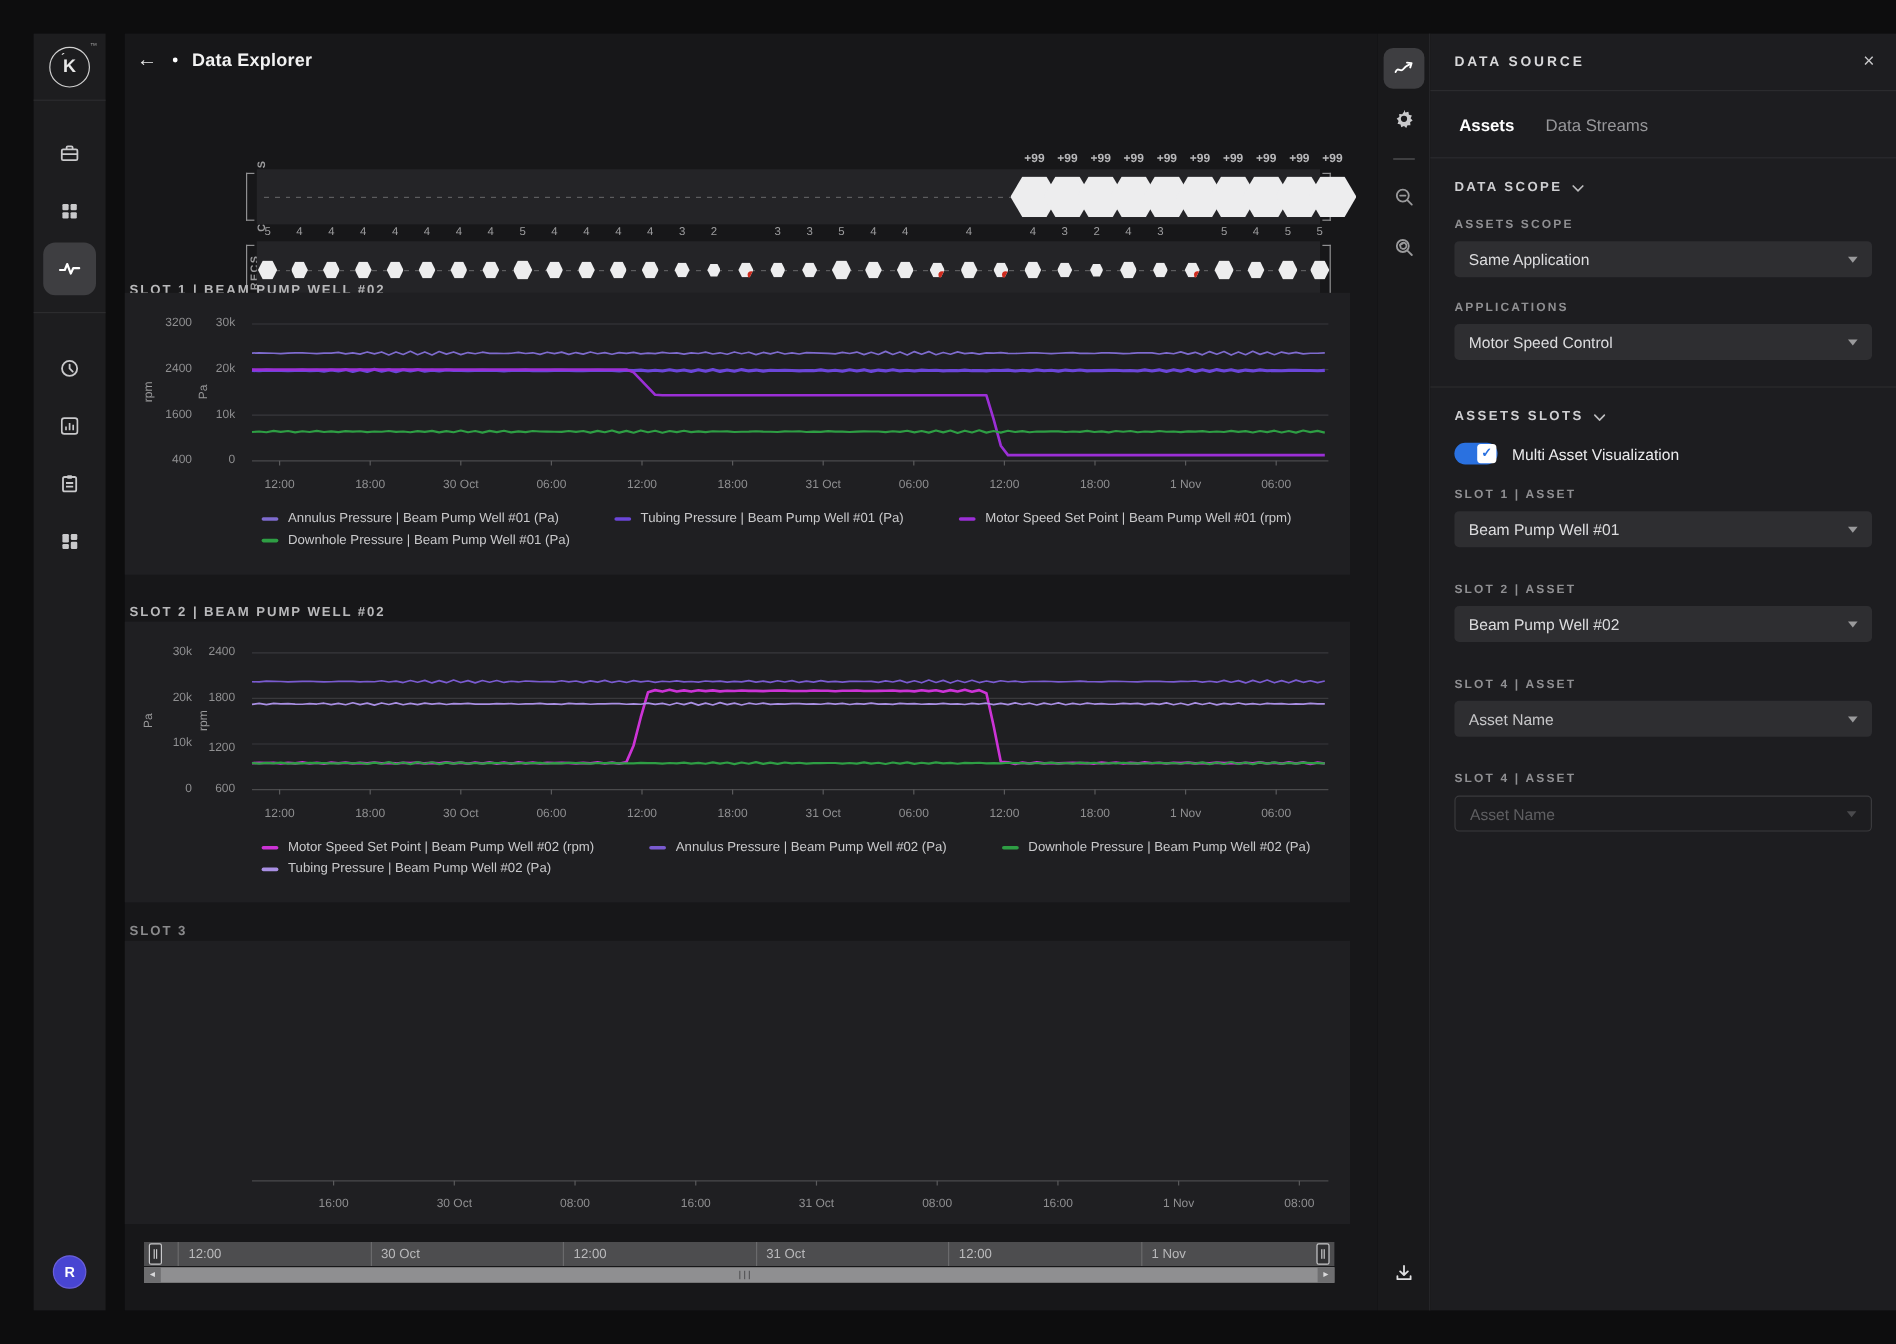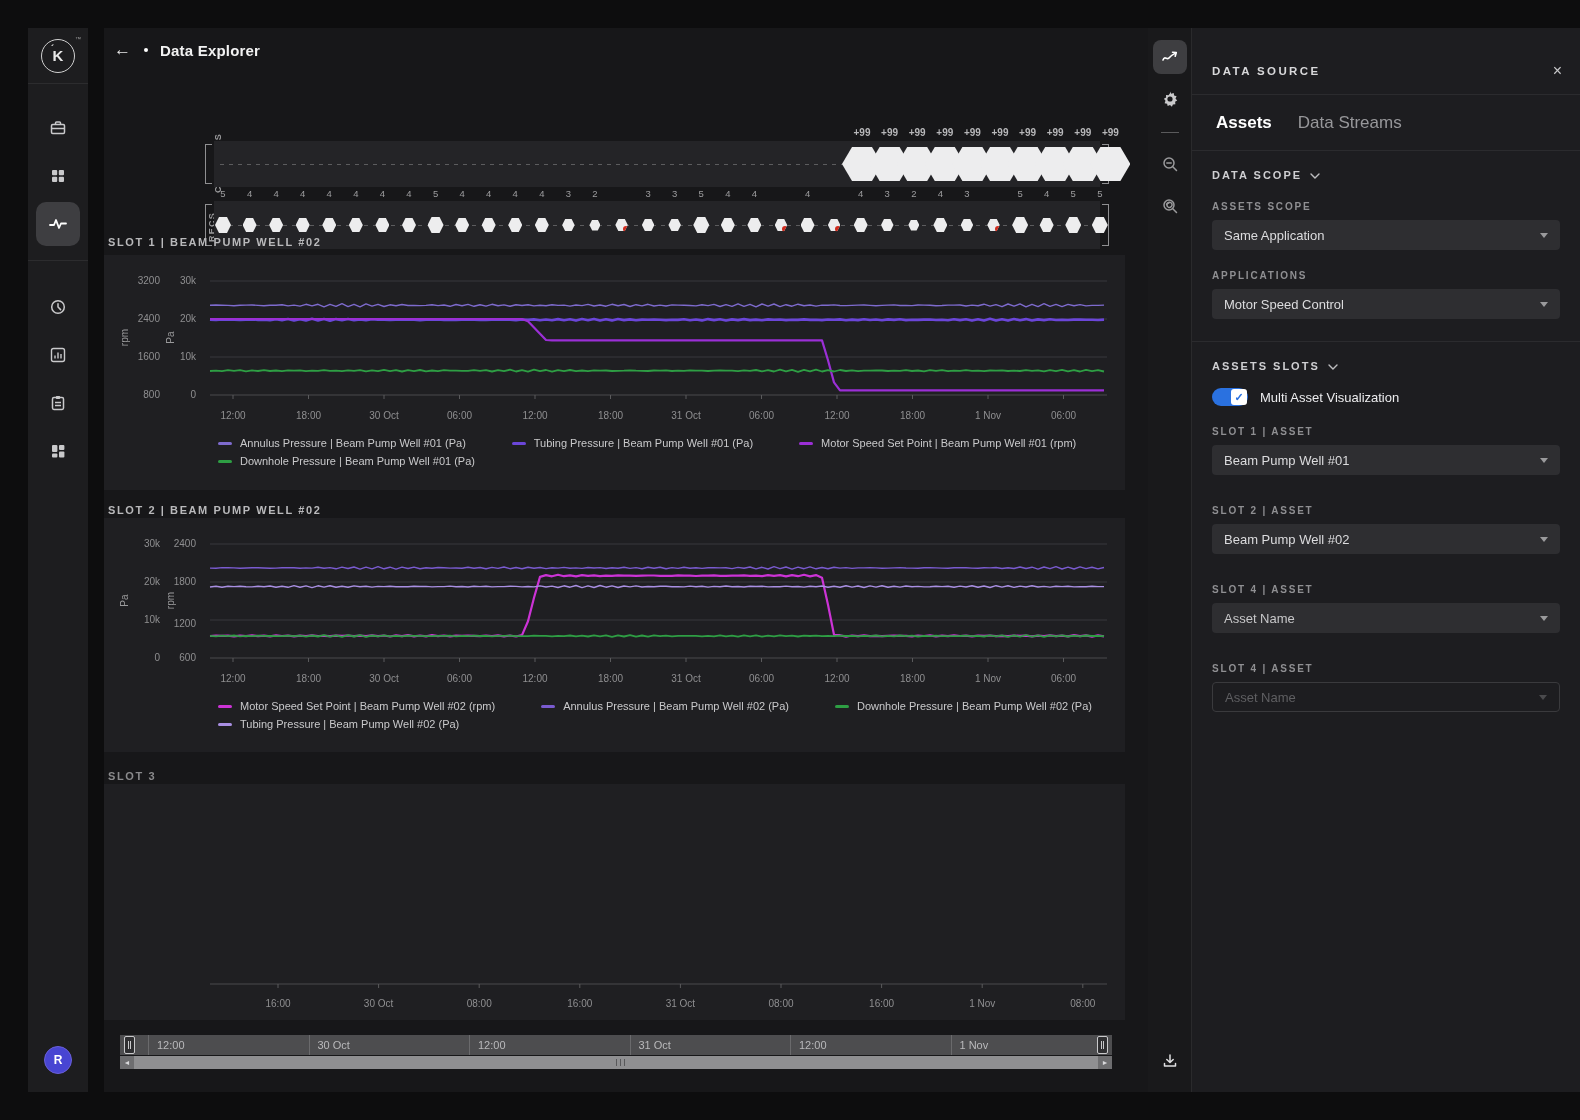--- a/index.html
+++ b/index.html
@@ -65,25 +65,25 @@
 
   
   #tool-rail { position:absolute; left:1148px; top:28px; width:44px; height:1064px; background:#19191b; border-right:1px solid #2a2a2c; display:flex; flex-direction:column; align-items:center; padding-top:12px; }
   .tool-item { width:34px; height:34px; display:flex; align-items:center; justify-content:center; border-radius:8px; margin-bottom:8px; }
   .tool-item.active { background:#3e3e41; }
   .tool-divider { width:18px; height:1px; background:#5a5a5c; margin:8px 0 14px 0; }
   .tool-bottom { margin-top:auto; margin-bottom:14px; }
 
   
   #side-panel { position:absolute; left:1192px; top:28px; width:388px; height:1064px; background:#1d1d20; }
-  #sp-header { height:48px; display:flex; align-items:center; padding:0 18px 0 20px; border-bottom:1px solid #2b2b2e;margin-top:19px; }
+  #sp-header { height:48px; display:flex; align-items:center; padding:0 18px 0 20px; border-bottom:1px solid #2b2b2e; }
   #sp-title { font-size:11.5px; font-weight:700; letter-spacing:2.4px; color:#d8d8da; flex:1; }
   #sp-close { color:#c9c9cb; font-size:16px; line-height:16px; }
   #sp-tabs { display:flex; align-items:center; gap:26px; padding:0 24px; height:56px; border-bottom:1px solid #2b2b2e; }
-  .sp-tab { font-size:17px; color:#97979a; }
+  .sp-tab { font-size:14px; color:#97979a; }
   .sp-tab.active { color:#ffffff; font-weight:700; }
   .sp-section-head { display:flex; align-items:center; gap:8px; padding:0 20px; margin-top:18px; font-size:11px; font-weight:700; letter-spacing:2px; color:#cfcfd2; }
   .sp-field-label { padding:0 20px; margin-top:20px; font-size:10px; letter-spacing:1.8px; color:#8f8f92; font-weight:700; }
   .dropdown { margin:8px 20px 0 20px; height:30px; background:#2e2e31; border-radius:4px; display:flex; align-items:center; padding:0 12px; font-size:13px; color:#dcdcde; }
   .dropdown .dd-text { flex:1; }
   .dd-caret { width:0; height:0; border-left:4px solid transparent; border-right:4px solid transparent; border-top:5px solid #9a9a9c; }
   .dropdown.placeholder .dd-text { color:#c7c7c9; }
   .dropdown.disabled { background:transparent; border:1px solid #3a3a3d; color:#5f5f62; }
   .dropdown.disabled .dd-text { color:#5f5f62; }
   .dropdown.disabled .dd-caret { border-top-color:#4a4a4d; }
@@ -272,21 +272,21 @@
             <div class="red-dot" style="clip-path: none;"></div>
           </div>
           <div class="hex" style="left: 798.1px; top: 16px; width: 16px; height: 16px;"></div>
           <div class="hex" style="left: 825.67px; top: 17px; width: 14px; height: 14px;"></div>
           <div class="hex" style="left: 851.24px; top: 16px; width: 16px; height: 16px;"></div>
           <div class="hex" style="left: 877.81px; top: 16px; width: 16px; height: 16px;"></div>
         </div>
     </div>
 
     <div class="slot-title" style="top:208px;">SLOT 1 | BEAM PUMP WELL #02</div>
-    <div class="chart-panel" id="chart-0" style="top:227px; height:235px;">
+    <div class="chart-panel" id="chart-0" style="top:216px; height:235px;">
         <svg width="1021" height="235">
           <line x1="106" x2="1003" y1="26" y2="26" stroke="#39393c" stroke-width="1"></line>
           <line x1="106" x2="1003" y1="64" y2="64" stroke="#39393c" stroke-width="1"></line>
           <line x1="106" x2="1003" y1="102" y2="102" stroke="#39393c" stroke-width="1"></line>
           <line x1="106" x2="1003" y1="140" y2="140" stroke="#4a4a4c" stroke-width="1"></line>
           <line x1="129" x2="129" y1="140" y2="144" stroke="#5a5a5c"></line>
           <line x1="204.5" x2="204.5" y1="140" y2="144" stroke="#5a5a5c"></line>
           <line x1="280" x2="280" y1="140" y2="144" stroke="#5a5a5c"></line>
           <line x1="355.5" x2="355.5" y1="140" y2="144" stroke="#5a5a5c"></line>
           <line x1="431" x2="431" y1="140" y2="144" stroke="#5a5a5c"></line>
@@ -298,21 +298,21 @@
           <line x1="884" x2="884" y1="140" y2="144" stroke="#5a5a5c"></line>
           <line x1="959.5" x2="959.5" y1="140" y2="144" stroke="#5a5a5c"></line>
           <polyline points="106.0,50.3 112.0,50.0 118.0,50.2 124.0,50.4 130.0,50.7 136.0,50.3 142.0,50.1 148.0,50.0 154.0,50.4 160.0,50.7 166.0,50.3 172.0,50.3 178.0,49.7 184.0,50.9 190.0,50.1 196.0,51.1 202.0,49.3 208.0,50.9 214.0,49.3 220.0,51.8 226.0,49.3 232.0,51.4 238.0,48.7 244.0,51.6 250.0,49.3 256.0,51.8 262.0,48.9 268.0,51.1 274.0,49.3 280.0,51.5 286.0,49.8 292.0,50.8 298.0,49.5 304.0,50.5 310.0,50.5 316.0,50.6 322.0,50.4 328.0,49.7 334.0,50.6 340.0,50.0 346.0,51.3 352.0,49.5 358.0,50.7 364.0,49.4 370.0,51.3 376.0,49.8 382.0,51.1 388.0,49.3 394.0,50.8 400.0,49.9 406.0,51.2 412.0,49.8 418.0,50.5 424.0,49.7 430.0,50.9 436.0,50.3 442.0,50.7 448.0,49.7 454.0,50.4 460.0,50.1 466.0,51.1 472.0,50.0 478.0,50.6 484.0,49.4 490.0,51.0 496.0,50.0 502.0,51.2 508.0,49.3 514.0,50.8 520.0,49.5 526.0,51.5 532.0,49.7 538.0,50.9 544.0,49.3 550.0,51.0 556.0,50.1 562.0,51.0 568.0,49.9 574.0,50.1 580.0,50.3 586.0,50.5 592.0,50.9 598.0,49.7 604.0,50.6 610.0,49.4 616.0,51.5 622.0,49.6 628.0,51.4 634.0,48.8 640.0,51.4 646.0,49.3 652.0,51.9 658.0,49.0 664.0,51.2 670.0,49.0 676.0,51.6 682.0,49.7 688.0,51.2 694.0,49.2 700.0,50.7 706.0,50.0 712.0,51.1 718.0,50.1 724.0,50.2 730.0,49.9 736.0,50.5 742.0,50.6 748.0,50.4 754.0,50.1 760.0,50.0 766.0,50.4 772.0,50.7 778.0,50.4 784.0,50.1 790.0,49.9 796.0,50.5 802.0,50.5 808.0,50.6 814.0,50.0 820.0,50.1 826.0,50.2 832.0,50.7 838.0,50.5 844.0,50.1 850.0,50.1 856.0,50.0 862.0,51.0 868.0,50.1 874.0,50.8 880.0,49.2 886.0,51.1 892.0,49.6 898.0,51.7 904.0,49.0 910.0,51.2 916.0,48.9 922.0,51.9 928.0,49.3 934.0,51.6 940.0,48.7 946.0,51.3 952.0,49.4 958.0,51.6 964.0,49.4 970.0,50.7 976.0,49.6 982.0,50.9 988.0,50.4 994.0,50.4 1000.0,50.1" fill="none" stroke="#7e6bce" stroke-width="1.4" stroke-linejoin="round"></polyline>
           <polyline points="106.0,64.6 112.0,65.0 118.0,64.4 124.0,64.8 130.0,64.8 136.0,64.9 142.0,64.8 148.0,64.4 154.0,64.9 160.0,64.6 166.0,65.3 172.0,64.3 178.0,65.1 184.0,64.0 190.0,65.5 196.0,64.2 202.0,65.5 208.0,63.8 214.0,65.4 220.0,64.1 226.0,65.7 232.0,64.1 238.0,65.2 244.0,64.0 250.0,65.3 256.0,64.5 262.0,65.2 268.0,64.3 274.0,64.8 280.0,64.7 286.0,65.0 292.0,64.8 298.0,64.6 304.0,64.7 310.0,64.7 316.0,65.1 322.0,64.7 328.0,64.8 334.0,64.4 340.0,64.9 346.0,64.8 352.0,65.0 358.0,64.6 364.0,64.6 370.0,64.7 376.0,65.0 382.0,64.9 388.0,64.7 394.0,64.5 400.0,64.8 406.0,64.8 412.0,65.1 418.0,64.5 424.0,64.8 430.0,64.4 436.0,65.2 442.0,64.5 448.0,65.2 454.0,64.1 460.0,65.2 466.0,64.3 472.0,65.6 478.0,64.1 484.0,65.3 490.0,63.9 496.0,65.5 502.0,64.3 508.0,65.4 514.0,64.0 520.0,65.1 526.0,64.4 532.0,65.3 538.0,64.6 544.0,64.8 550.0,64.5 556.0,64.8 562.0,65.1 568.0,64.7 574.0,64.9 580.0,64.2 586.0,65.2 592.0,64.5 598.0,65.4 604.0,64.1 610.0,65.1 616.0,64.2 622.0,65.5 628.0,64.4 634.0,65.1 640.0,64.1 646.0,65.1 652.0,64.6 658.0,65.2 664.0,64.4 670.0,64.8 676.0,64.5 682.0,65.1 688.0,64.7 694.0,64.9 700.0,64.4 706.0,64.9 712.0,64.7 718.0,65.1 724.0,64.5 730.0,64.8 736.0,64.4 742.0,65.2 748.0,64.6 754.0,65.1 760.0,64.2 766.0,65.0 772.0,64.5 778.0,65.3 784.0,64.4 790.0,64.9 796.0,64.3 802.0,65.1 808.0,64.8 814.0,64.9 820.0,64.6 826.0,64.5 832.0,65.0 838.0,64.7 844.0,65.2 850.0,64.2 856.0,65.1 862.0,64.2 868.0,65.6 874.0,64.2 880.0,65.4 886.0,63.8 892.0,65.5 898.0,64.2 904.0,65.6 910.0,64.0 916.0,65.2 922.0,64.1 928.0,65.5 934.0,64.4 940.0,65.1 946.0,64.2 952.0,65.0 958.0,64.7 964.0,65.0 970.0,64.6 976.0,64.6 982.0,64.7 988.0,64.8 994.0,65.0 1000.0,64.6" fill="none" stroke="#6b46d9" stroke-width="2.6" stroke-linejoin="round"></polyline>
           <polyline points="106.0,64.0 112.0,64.0 118.0,64.0 124.0,64.0 130.0,64.0 136.0,64.0 142.0,64.0 148.0,64.0 154.0,64.0 160.0,64.0 166.0,64.0 172.0,64.0 178.0,64.0 184.0,64.0 190.0,64.0 196.0,64.0 202.0,64.0 208.0,64.0 214.0,64.0 220.0,64.0 226.0,64.0 232.0,64.0 238.0,64.0 244.0,64.0 250.0,64.0 256.0,64.0 262.0,64.0 268.0,64.0 274.0,64.0 280.0,64.0 286.0,64.0 292.0,64.0 298.0,64.0 304.0,64.0 310.0,64.0 316.0,64.0 322.0,64.0 328.0,64.0 334.0,64.0 340.0,64.0 346.0,64.0 352.0,64.0 358.0,64.0 364.0,64.0 370.0,64.0 376.0,64.0 382.0,64.0 388.0,64.0 394.0,64.0 400.0,64.0 406.0,64.0 412.0,64.0 418.0,64.0 424.0,66.3 430.0,72.6 436.0,78.8 442.0,85.0 448.0,85.4 454.0,85.4 460.0,85.4 466.0,85.4 472.0,85.4 478.0,85.4 484.0,85.4 490.0,85.4 496.0,85.4 502.0,85.4 508.0,85.4 514.0,85.4 520.0,85.4 526.0,85.4 532.0,85.4 538.0,85.4 544.0,85.4 550.0,85.4 556.0,85.4 562.0,85.4 568.0,85.4 574.0,85.4 580.0,85.4 586.0,85.4 592.0,85.4 598.0,85.4 604.0,85.4 610.0,85.4 616.0,85.4 622.0,85.4 628.0,85.4 634.0,85.4 640.0,85.4 646.0,85.4 652.0,85.4 658.0,85.4 664.0,85.4 670.0,85.4 676.0,85.4 682.0,85.4 688.0,85.4 694.0,85.4 700.0,85.4 706.0,85.4 712.0,85.4 718.0,85.4 724.0,105.2 730.0,127.4 736.0,135.3 742.0,135.3 748.0,135.3 754.0,135.3 760.0,135.3 766.0,135.3 772.0,135.3 778.0,135.3 784.0,135.3 790.0,135.3 796.0,135.3 802.0,135.3 808.0,135.3 814.0,135.3 820.0,135.3 826.0,135.3 832.0,135.3 838.0,135.3 844.0,135.3 850.0,135.3 856.0,135.3 862.0,135.3 868.0,135.3 874.0,135.3 880.0,135.3 886.0,135.3 892.0,135.3 898.0,135.3 904.0,135.3 910.0,135.3 916.0,135.3 922.0,135.3 928.0,135.3 934.0,135.3 940.0,135.3 946.0,135.3 952.0,135.3 958.0,135.3 964.0,135.3 970.0,135.3 976.0,135.3 982.0,135.3 988.0,135.3 994.0,135.3 1000.0,135.3" fill="none" stroke="#9b2fd6" stroke-width="2.2" stroke-linejoin="round"></polyline>
           <polyline points="106.0,116.0 112.0,115.6 118.0,116.2 124.0,115.1 130.0,115.9 136.0,115.2 142.0,116.3 148.0,115.4 154.0,116.0 160.0,115.1 166.0,116.0 172.0,115.5 178.0,116.1 184.0,115.3 190.0,115.7 196.0,115.4 202.0,116.1 208.0,115.6 214.0,115.8 220.0,115.2 226.0,115.9 232.0,115.6 238.0,116.2 244.0,115.3 250.0,115.9 256.0,115.1 262.0,116.3 268.0,115.3 274.0,116.2 280.0,114.8 286.0,116.2 292.0,115.2 298.0,116.5 304.0,115.1 310.0,116.1 316.0,115.0 322.0,116.3 328.0,115.5 334.0,116.1 340.0,115.2 346.0,115.6 352.0,115.7 358.0,115.8 364.0,115.9 370.0,115.2 376.0,115.9 382.0,115.2 388.0,116.5 394.0,115.1 400.0,116.2 406.0,114.7 412.0,116.5 418.0,115.1 424.0,116.6 430.0,114.7 436.0,116.2 442.0,115.0 448.0,116.6 454.0,115.2 460.0,116.1 466.0,115.0 472.0,116.1 478.0,115.5 484.0,116.1 490.0,115.4 496.0,115.6 502.0,115.5 508.0,116.0 514.0,115.8 520.0,115.7 526.0,115.4 532.0,115.7 538.0,115.8 544.0,116.0 550.0,115.5 556.0,115.6 562.0,115.4 568.0,116.0 574.0,115.7 580.0,115.9 586.0,115.3 592.0,115.7 598.0,115.7 604.0,116.0 610.0,115.7 616.0,115.5 622.0,115.6 628.0,115.6 634.0,116.1 640.0,115.4 646.0,115.9 652.0,115.0 658.0,116.3 664.0,115.2 670.0,116.5 676.0,114.7 682.0,116.3 688.0,114.8 694.0,116.8 700.0,114.9 706.0,116.4 712.0,114.6 718.0,116.5 724.0,115.2 730.0,116.5 736.0,115.0 742.0,116.0 748.0,115.3 754.0,116.2 760.0,115.6 766.0,115.7 772.0,115.5 778.0,115.5 784.0,116.0 790.0,115.6 796.0,115.9 802.0,115.1 808.0,116.0 814.0,115.5 820.0,116.3 826.0,115.2 832.0,115.8 838.0,115.2 844.0,116.2 850.0,115.6 856.0,115.9 862.0,115.2 868.0,115.8 874.0,115.6 880.0,116.1 886.0,115.5 892.0,115.7 898.0,115.3 904.0,116.0 910.0,115.6 916.0,116.0 922.0,115.1 928.0,115.9 934.0,115.3 940.0,116.4 946.0,115.2 952.0,116.1 958.0,114.9 964.0,116.4 970.0,115.2 976.0,116.5 982.0,114.8 988.0,116.1 994.0,115.1 1000.0,116.5" fill="none" stroke="#2e9e44" stroke-width="1.8" stroke-linejoin="round"></polyline>
         </svg>
         <div class="ytick" style="left: 20px; top: 20px;">3200</div>
         <div class="ytick" style="left: 20px; top: 58px;">2400</div>
         <div class="ytick" style="left: 20px; top: 96px;">1600</div>
-        <div class="ytick" style="left: 20px; top: 134px;">800</div>
+        <div class="ytick" style="left: 20px; top: 134px;">400</div>
         <div class="axis-title" style="left: 2px; top: 77px; width: 36px; text-align: center;">rpm</div>
         <div class="ytick" style="left: 56px; top: 20px;">30k</div>
         <div class="ytick" style="left: 56px; top: 58px;">20k</div>
         <div class="ytick" style="left: 56px; top: 96px;">10k</div>
         <div class="ytick" style="left: 56px; top: 134px;">0</div>
         <div class="axis-title" style="left: 48px; top: 77px; width: 36px; text-align: center;">Pa</div>
         <div class="xtick" style="left: 129px; top: 155px;">12:00</div>
         <div class="xtick" style="left: 204.5px; top: 155px;">18:00</div>
         <div class="xtick" style="left: 280px; top: 155px;">30 Oct</div>
         <div class="xtick" style="left: 355.5px; top: 155px;">06:00</div>

